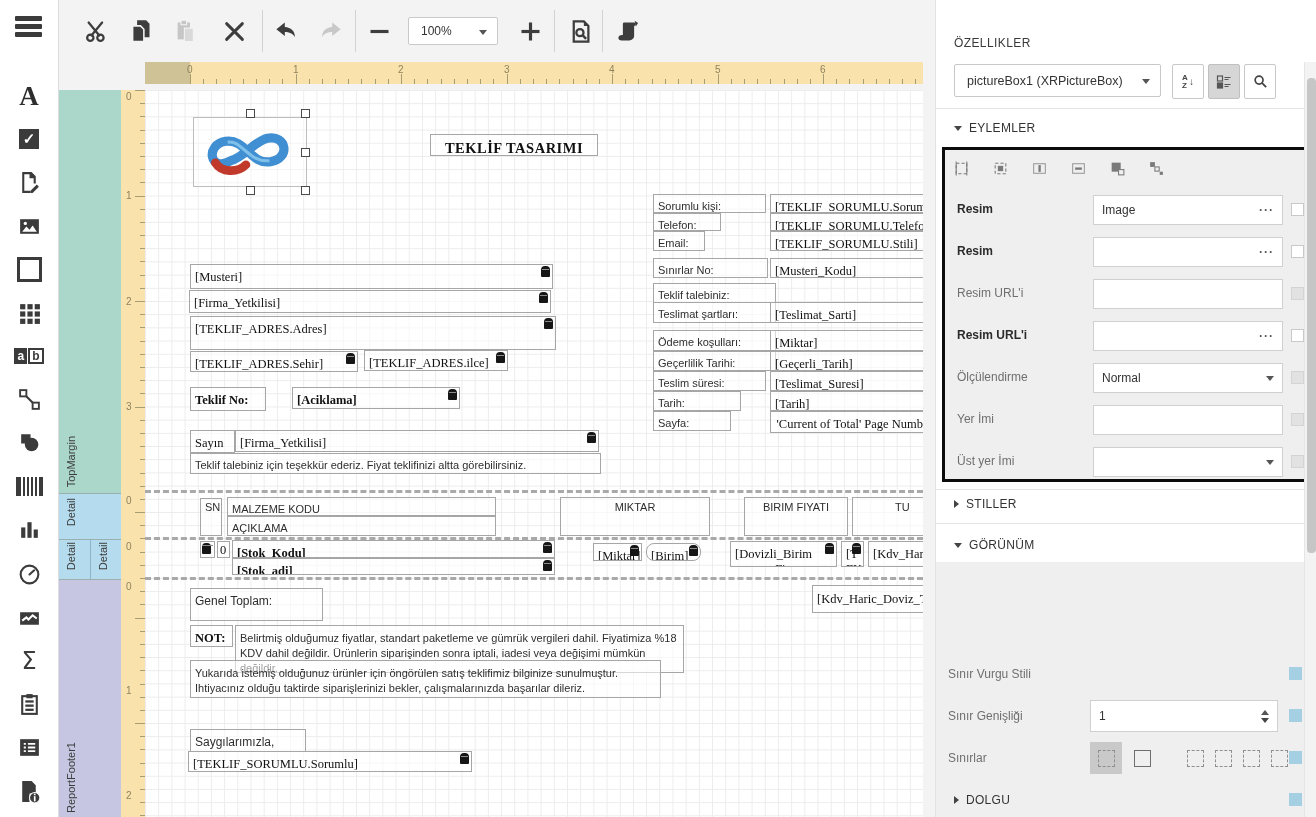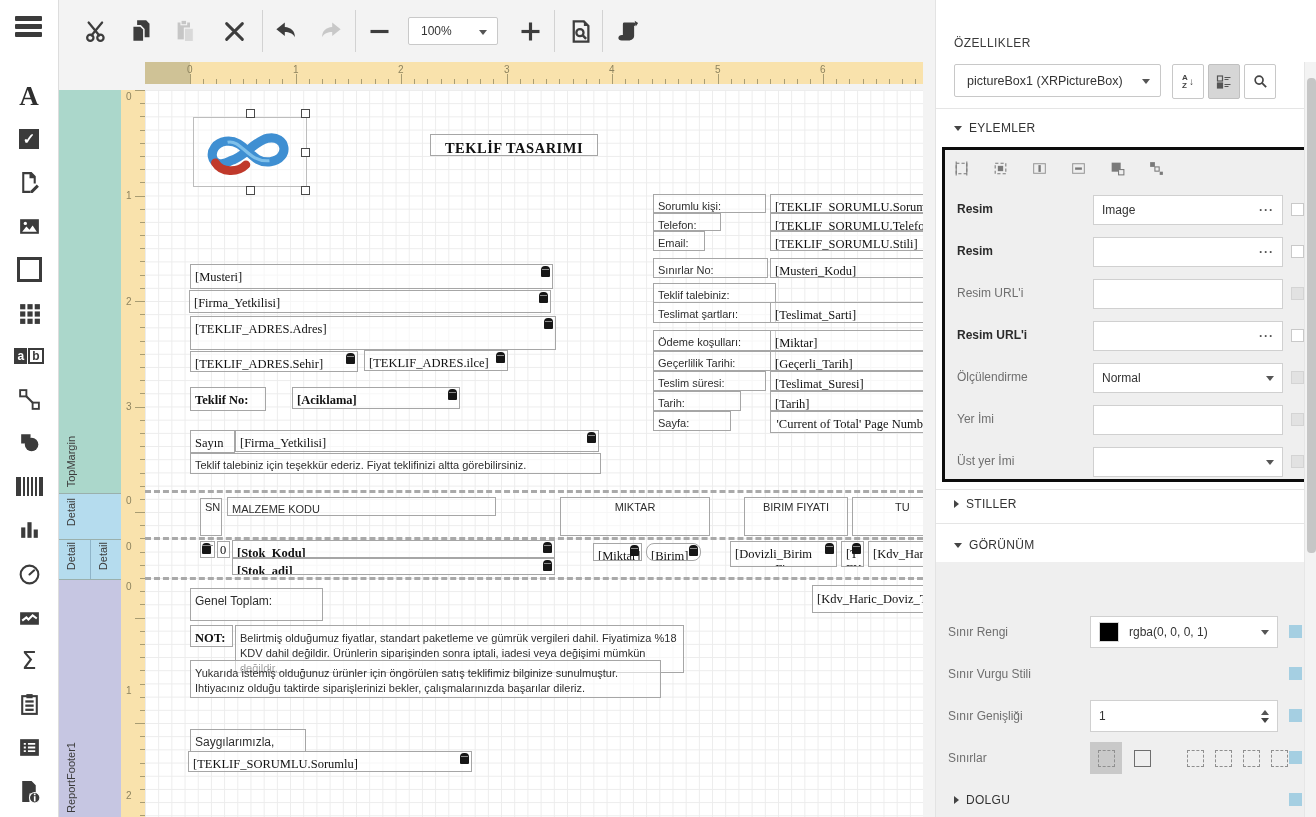--- a/index.html
+++ b/index.html
@@ -388,20 +388,21 @@
     <div class="fb" style="left:625px;top:281px;width:158px;height:20px;">[Teslimat_Suresi]</div>
     <div class="fb" style="left:625px;top:301px;width:158px;height:20px;">[Tarih]</div>
     <div class="fb" style="left:625px;top:321px;width:158px;height:22px;text-align:right;">'Current of Total' Page Numb</div>
 
     <div class="bandsep" style="top:400px;"></div>
     <div class="bandsep" style="top:447px;"></div>
     <div class="bandsep" style="top:487px;"></div>
 
     <div class="fb sans" style="left:55px;top:408px;width:22px;height:38px;padding-top:2px;">SN</div>
     <div class="fb sans" style="left:82px;top:407px;width:269px;height:19px;">MALZEME KODU</div>
+    <div class="fb sans" style="left:82px;top:426px;width:269px;height:20px;">AÇIKLAMA</div>
     <div class="fb sans ctr" style="left:415px;top:407px;width:150px;height:39px;padding-top:3px;">MIKTAR</div>
     <div class="fb sans ctr" style="left:599px;top:407px;width:104px;height:39px;padding-top:3px;">BIRIM FIYATI</div>
     <div class="fb sans" style="left:707px;top:407px;width:120px;height:39px;padding:3px 0 0 42px;">TU</div>
 
     <div class="fb" style="left:55px;top:451px;width:15px;height:17px;padding:1px;"><span class="db" style="position:static;display:inline-block;"></span></div>
     <div class="fb" style="left:72px;top:451px;width:13px;height:17px;padding:1px 2px;">0</div>
     <div class="fb bold" style="left:87px;top:450px;width:323px;height:18px;"><span>[Stok_Kodu]</span><span class="db"></span></div>
     <div class="fb bold" style="left:87px;top:468px;width:323px;height:17px;"><span>[Stok_adi]</span><span class="db"></span></div>
     <div class="fb" style="left:448px;top:453px;width:49px;height:18px;"><span>[Miktar]</span><span class="db"></span></div>
     <div class="fb" style="left:501px;top:453px;width:55px;height:18px;border-radius:8px;"><span>[Birim]</span><span class="db"></span></div>
@@ -548,29 +549,20 @@
       <span>STILLER</span>
     </div>
     <div class="pdivider" style="top:523px"></div>
     <div class="sechead" style="top:538px">
       <span class="tri-d"></span>
       <span>GÖRÜNÜM</span>
     </div>
 
     <div class="grayzone"></div>
 
-    <div class="vrow" style="top:616px">
-      <span class="plabel">Sınır Rengi</span>
-      <div class="pctrl">
-          <span class="swatch" style="background:#000;"></span>
-          <span class="pval">rgba(0, 0, 0, 1)</span>
-          <span class="caret"></span>
-        </div>
-      <span class="cb blue" style="left:353px;top:9px"></span>
-    </div>
     <div class="vrow" style="top:658px">
       <span class="plabel">Sınır Vurgu Stili</span>
       <span class="cb blue" style="left:353px;top:9px"></span>
     </div>
     <div class="vrow" style="top:700px">
       <span class="plabel">Sınır Genişliği</span>
       <div class="pctrl">
           <span class="pval">1</span>
         <span class="spin">
             <span class="tri-u"></span>

